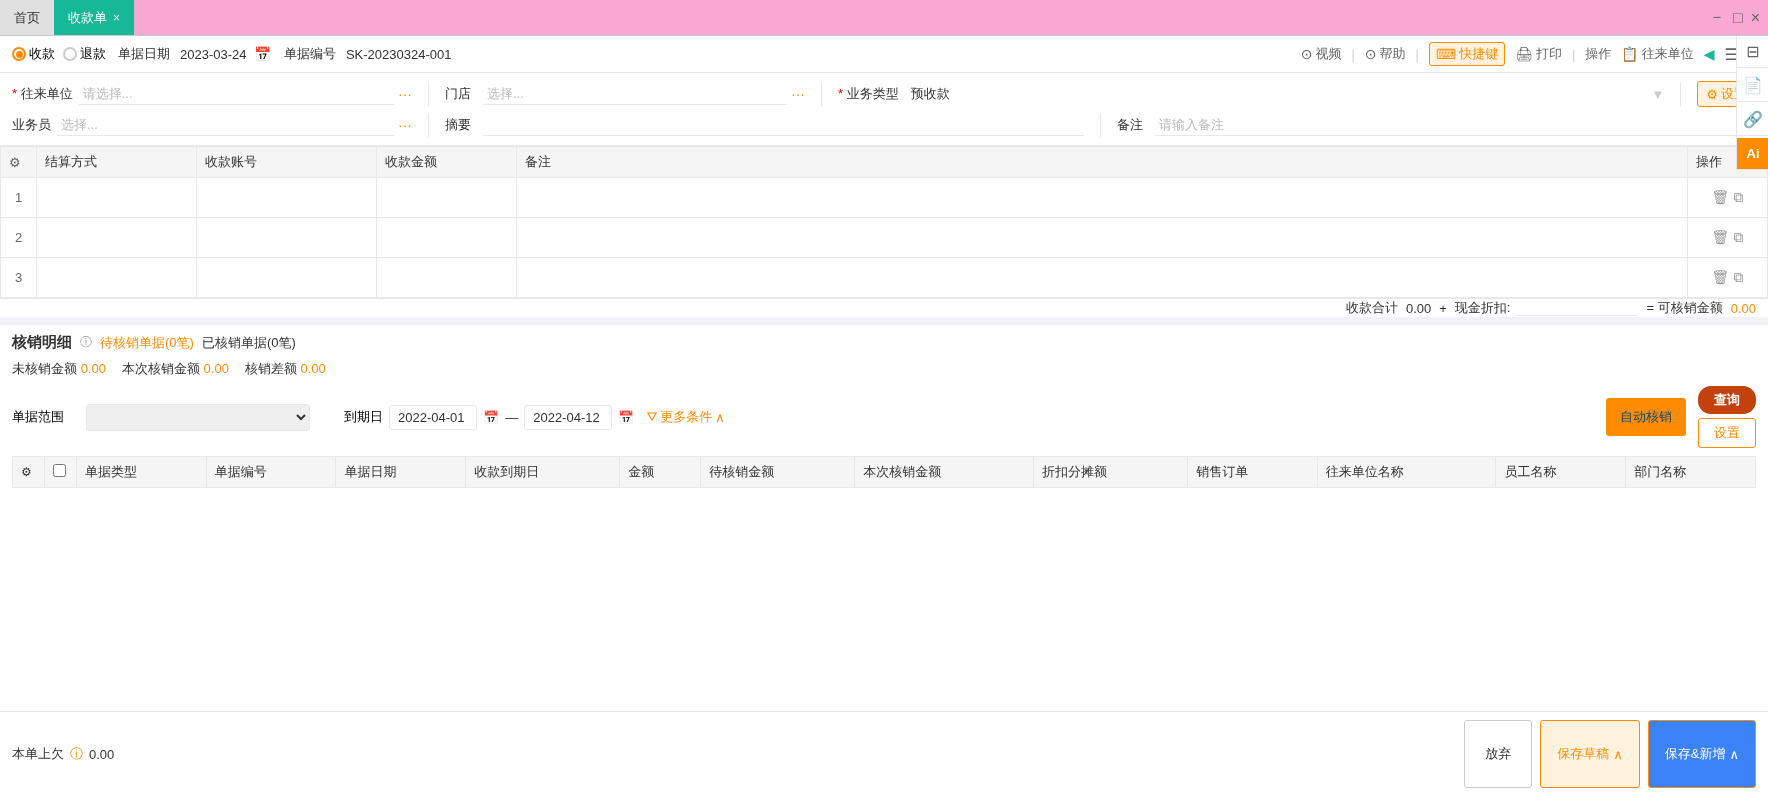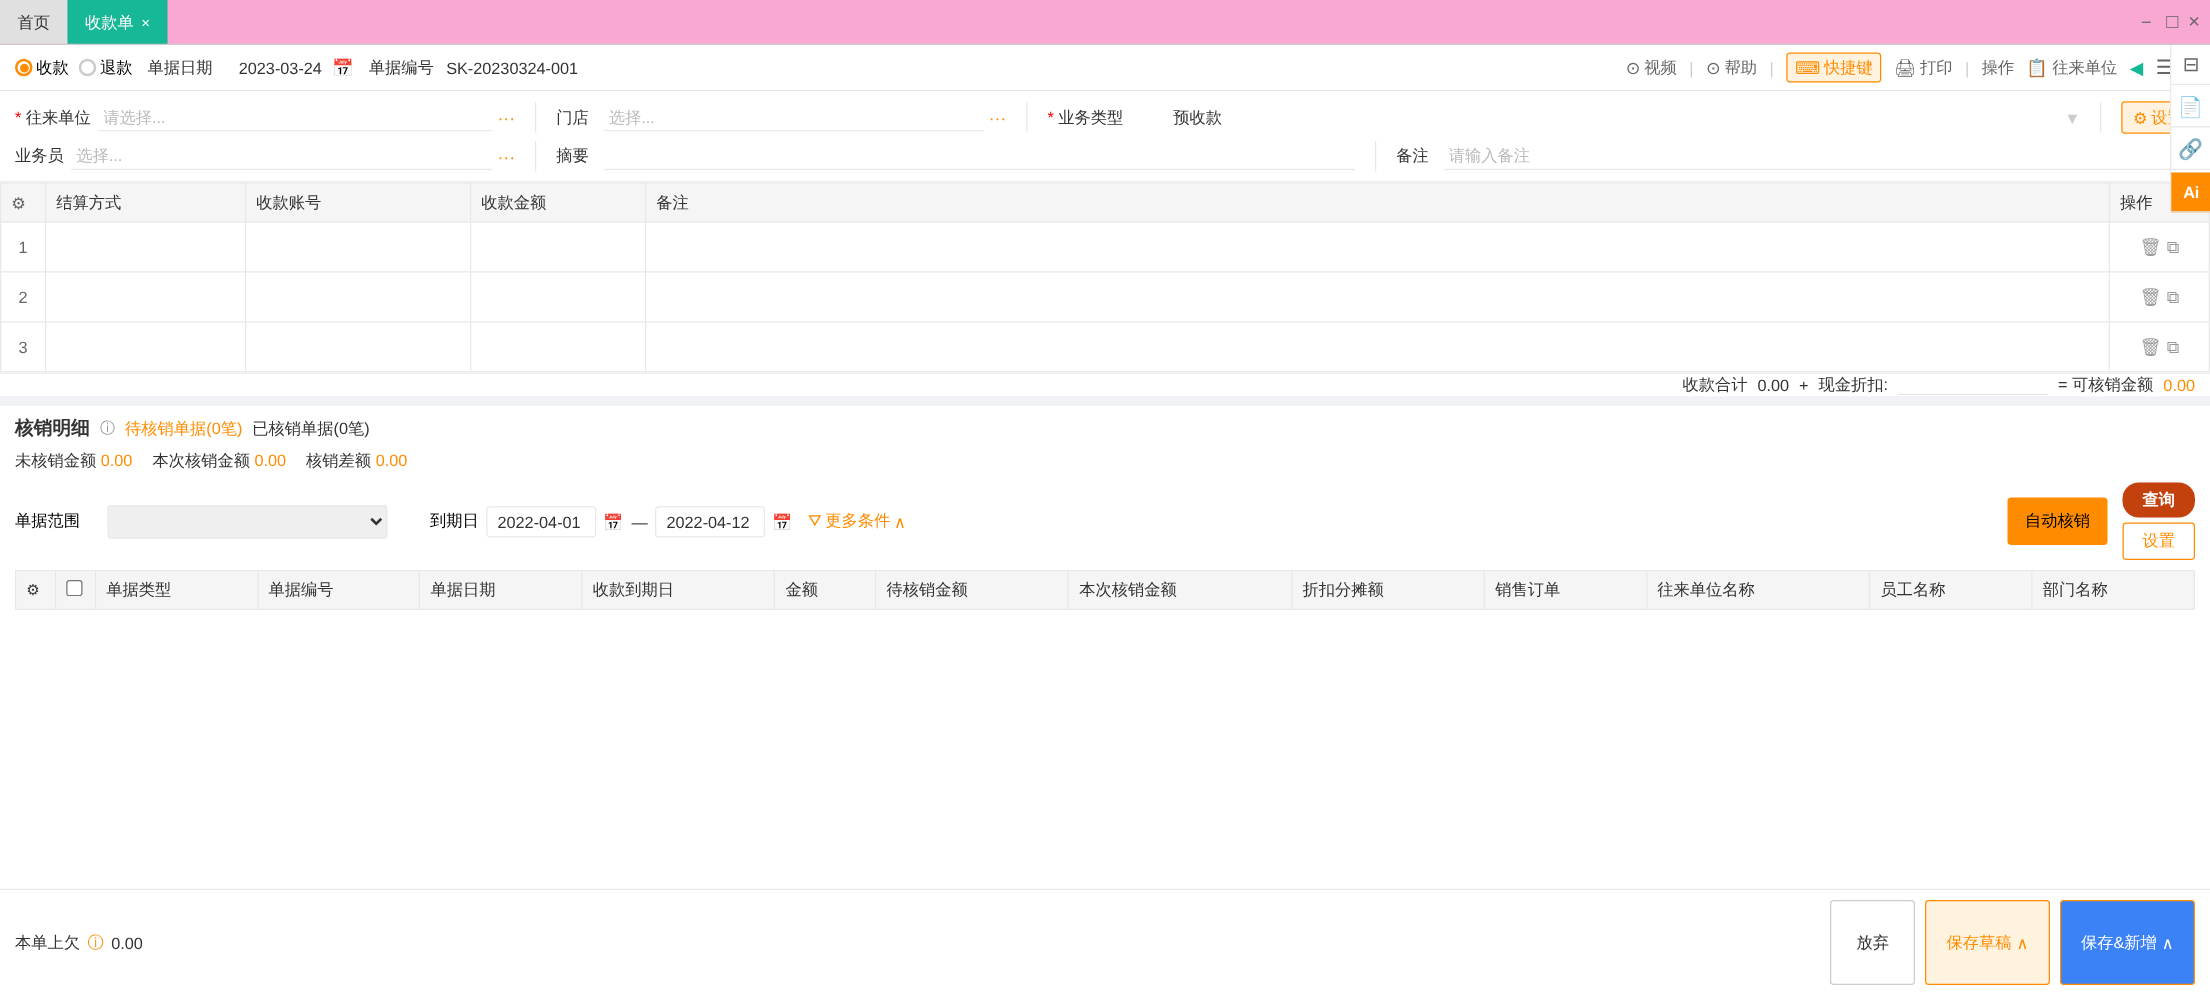--- a/index.html
+++ b/index.html
@@ -115,21 +115,21 @@
     .verify-stats { display: flex; align-items: center; gap: 16px; margin-bottom: 8px; }
     .verify-stat { color: #333; }
     .verify-stat-val { color: #ff8c00; }
     .verify-controls {
       display: flex; align-items: center; gap: 12px; margin-bottom: 8px;
       justify-content: space-between;
     }
     .verify-filter-label { color: #ff8c00; cursor: pointer; display: flex; align-items: center; gap: 3px; }
     .verify-filter-collapse { color: #ff8c00; cursor: pointer; }
     .auto-write-btn {
-      background: #ff8c00; color: #000000; border: none; border-radius: 3px;
+      background: #ff8c00; color: #0c4a6e; border: none; border-radius: 3px;
       padding: 10px 14px; cursor: pointer; font-size: 13px;
     }
     .date-range { display: flex; align-items: center; gap: 6px; }
     .date-input { border: 1px solid #e8e8e8; border-radius: 3px; padding: 4px 8px; width: 88px; color: #333; }
     .date-icon { color: #ccc; cursor: pointer; }
     .date-dash { color: #333; }
     .range-select-input { border: 1px solid #e8e8e8; border-radius: 3px; padding: 4px 8px; flex: 1; color: #333; }
     .range-select-arrow { color: #ccc; cursor: pointer; }
     .query-btn {
       background: #c2410c; color: #fff; border: none; border-radius: 13px;
@@ -217,21 +217,21 @@
         <div class="radio-circle checked"></div>
         <span>收款</span>
       </div>
       <div class="radio-item">
         <div class="radio-circle"></div>
         <span>退款</span>
       </div>
     </div>
     <div class="toolbar-field">
       <span class="toolbar-label">单据日期</span>
-      <span style="margin-left:17px;" class="toolbar-value">2023-03-24</span>
+      <span style="margin-left:6px;" class="toolbar-value">2023-03-24</span>
       <span class="toolbar-icon" style="margin-left:4px;">📅</span>
     </div>
     <div class="toolbar-field">
       <span class="toolbar-label">单据编号</span>
       <span style="margin-left:6px;" class="toolbar-value">SK-20230324-001</span>
     </div>
     <div class="toolbar-right">
       <div class="toolbar-btn">
         <span class="icon">⊙</span>
         <span>视频</span>
@@ -278,21 +278,21 @@
       </div>
       <div class="field-divider"></div>
 
       <div class="field-group" style="max-width:360px;">
         <span class="field-label">门店</span>
         <input class="field-input" style="margin-left: 6px;" placeholder="选择...">
         <span class="field-more">···</span>
       </div>
       <div class="field-divider"></div>
 
-      <div class="field-group" style="flex:1;gap:28px;">
+      <div class="field-group" style="flex:1;">
         <span class="field-label required">业务类型</span>
         <div class="field-select-display">
           <span style="margin-left:6px; color:#333;">预收款</span>
           <span style="flex:1;"></span>
           <span class="field-dropdown">▼</span>
         </div>
       </div>
       <div class="field-divider"></div>
       <div class="setting-btn">
         <span>⚙</span>

